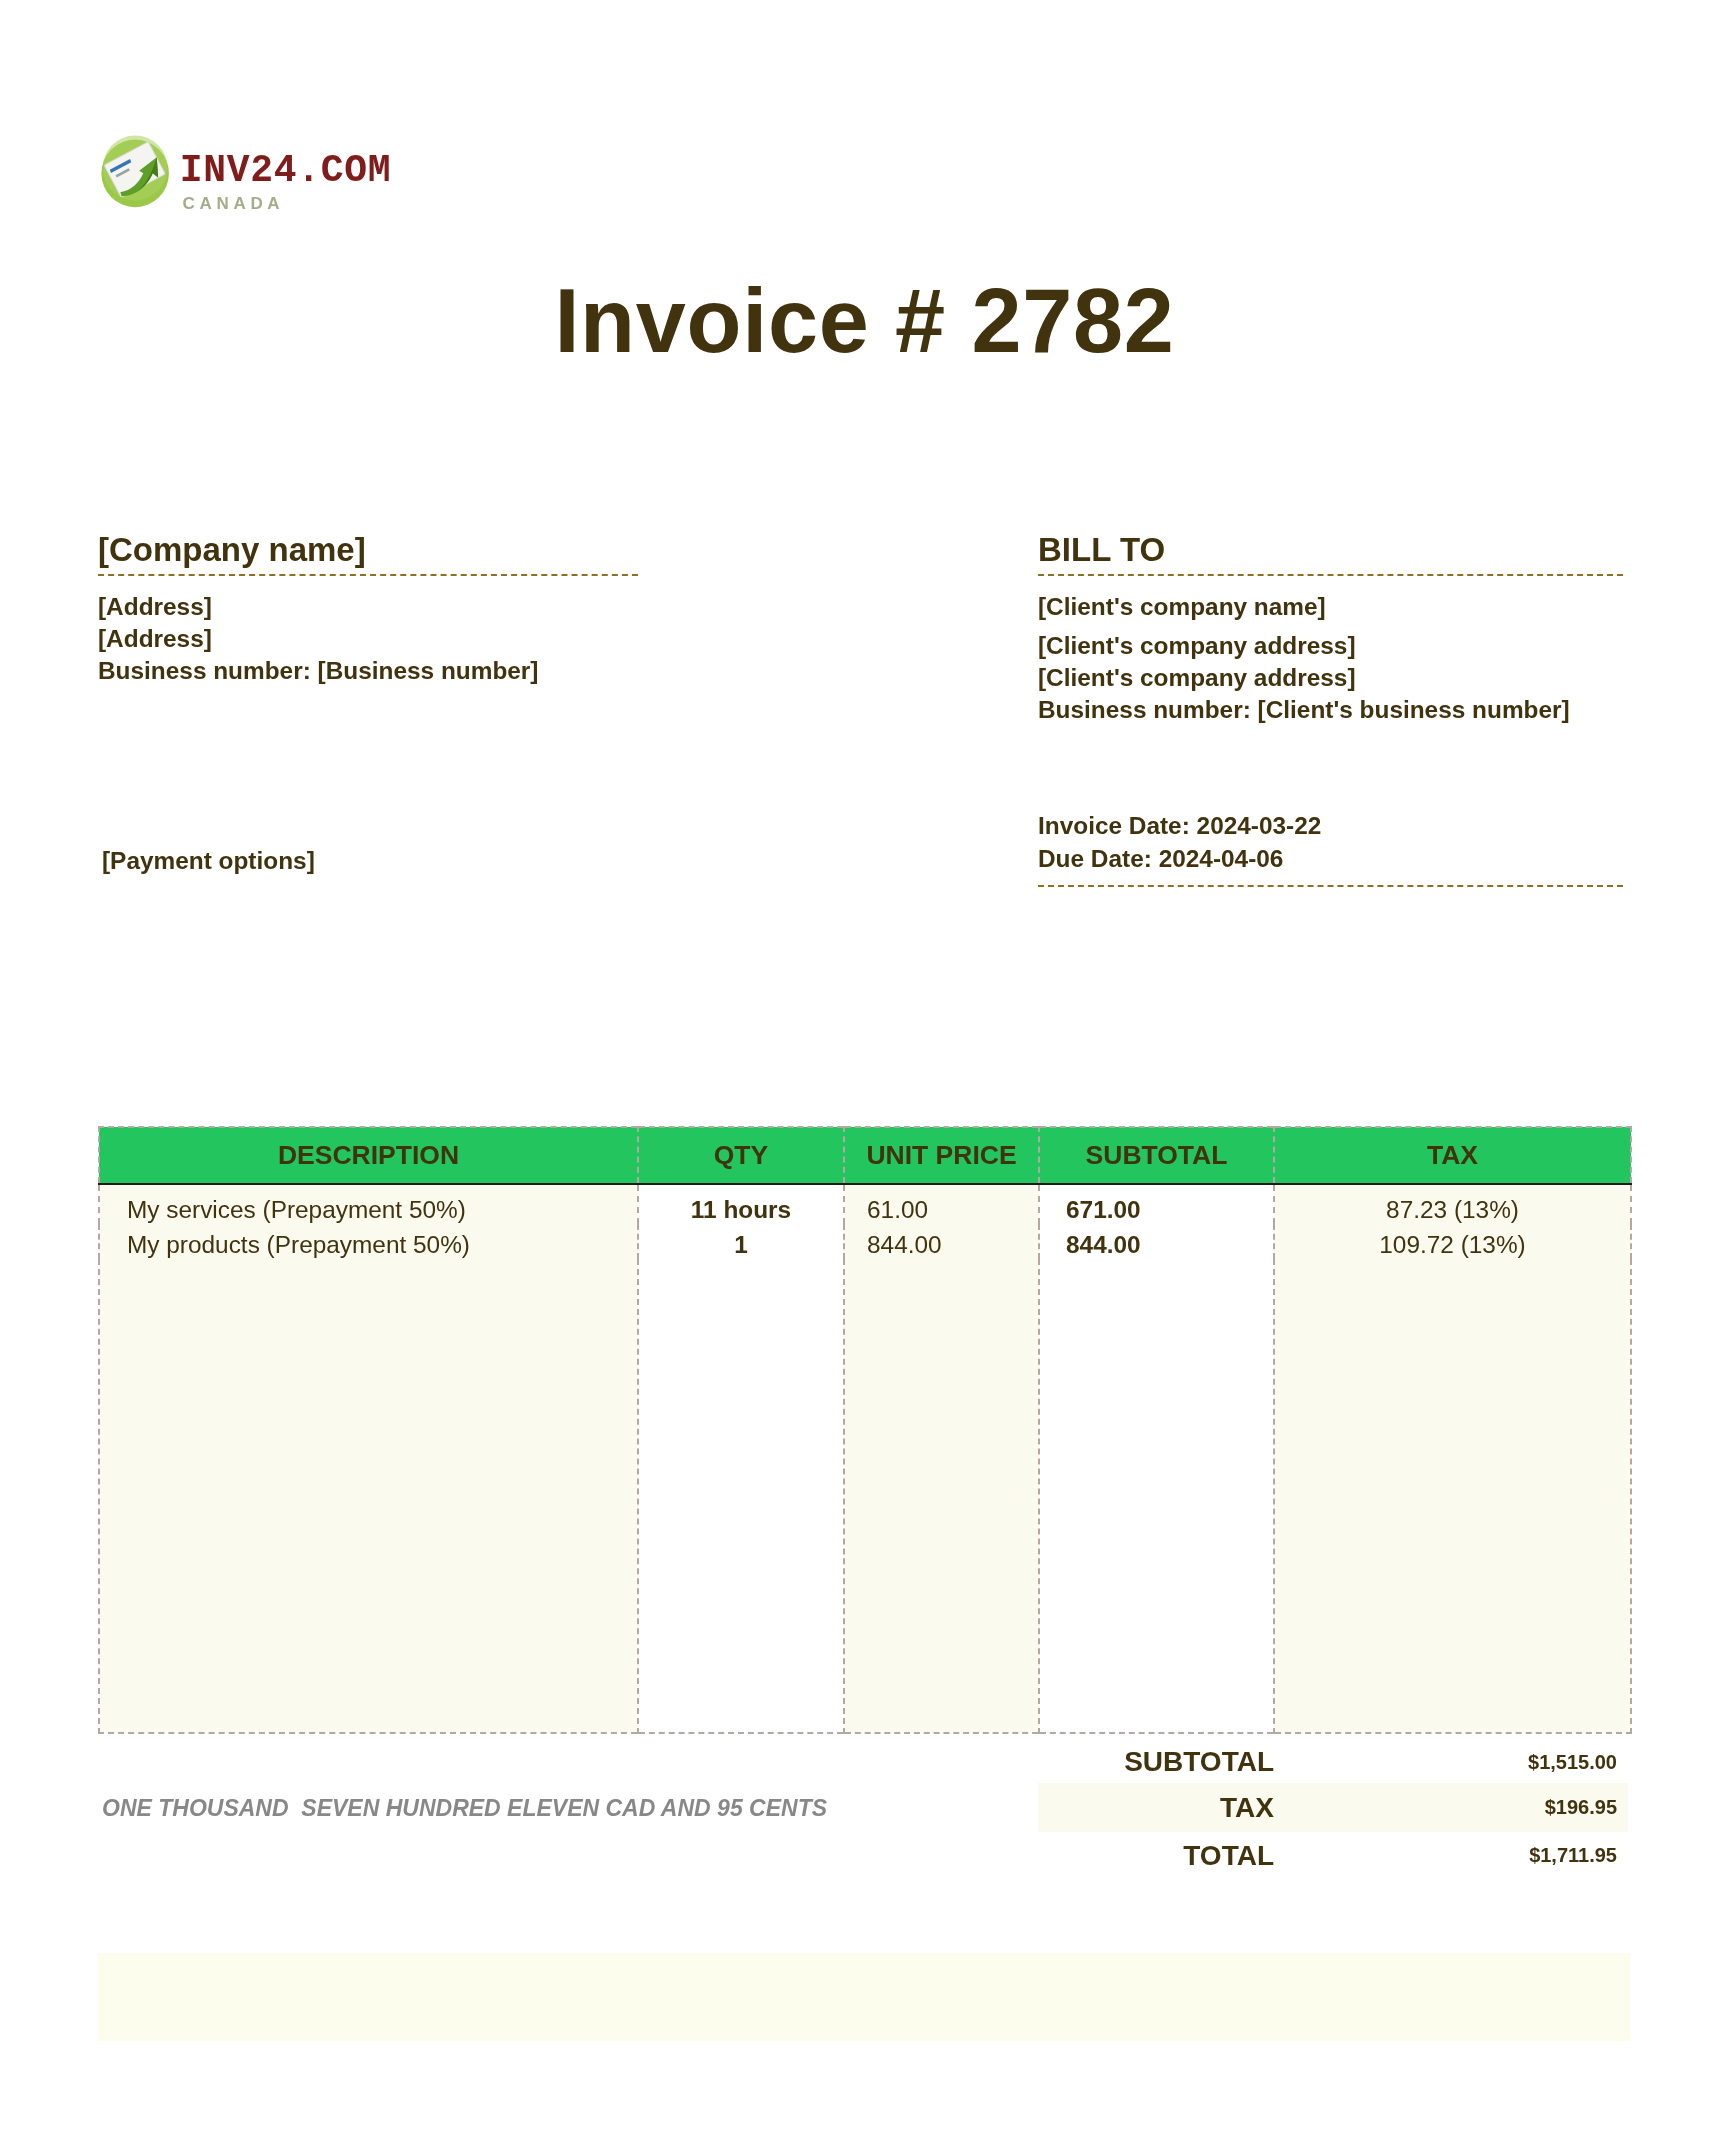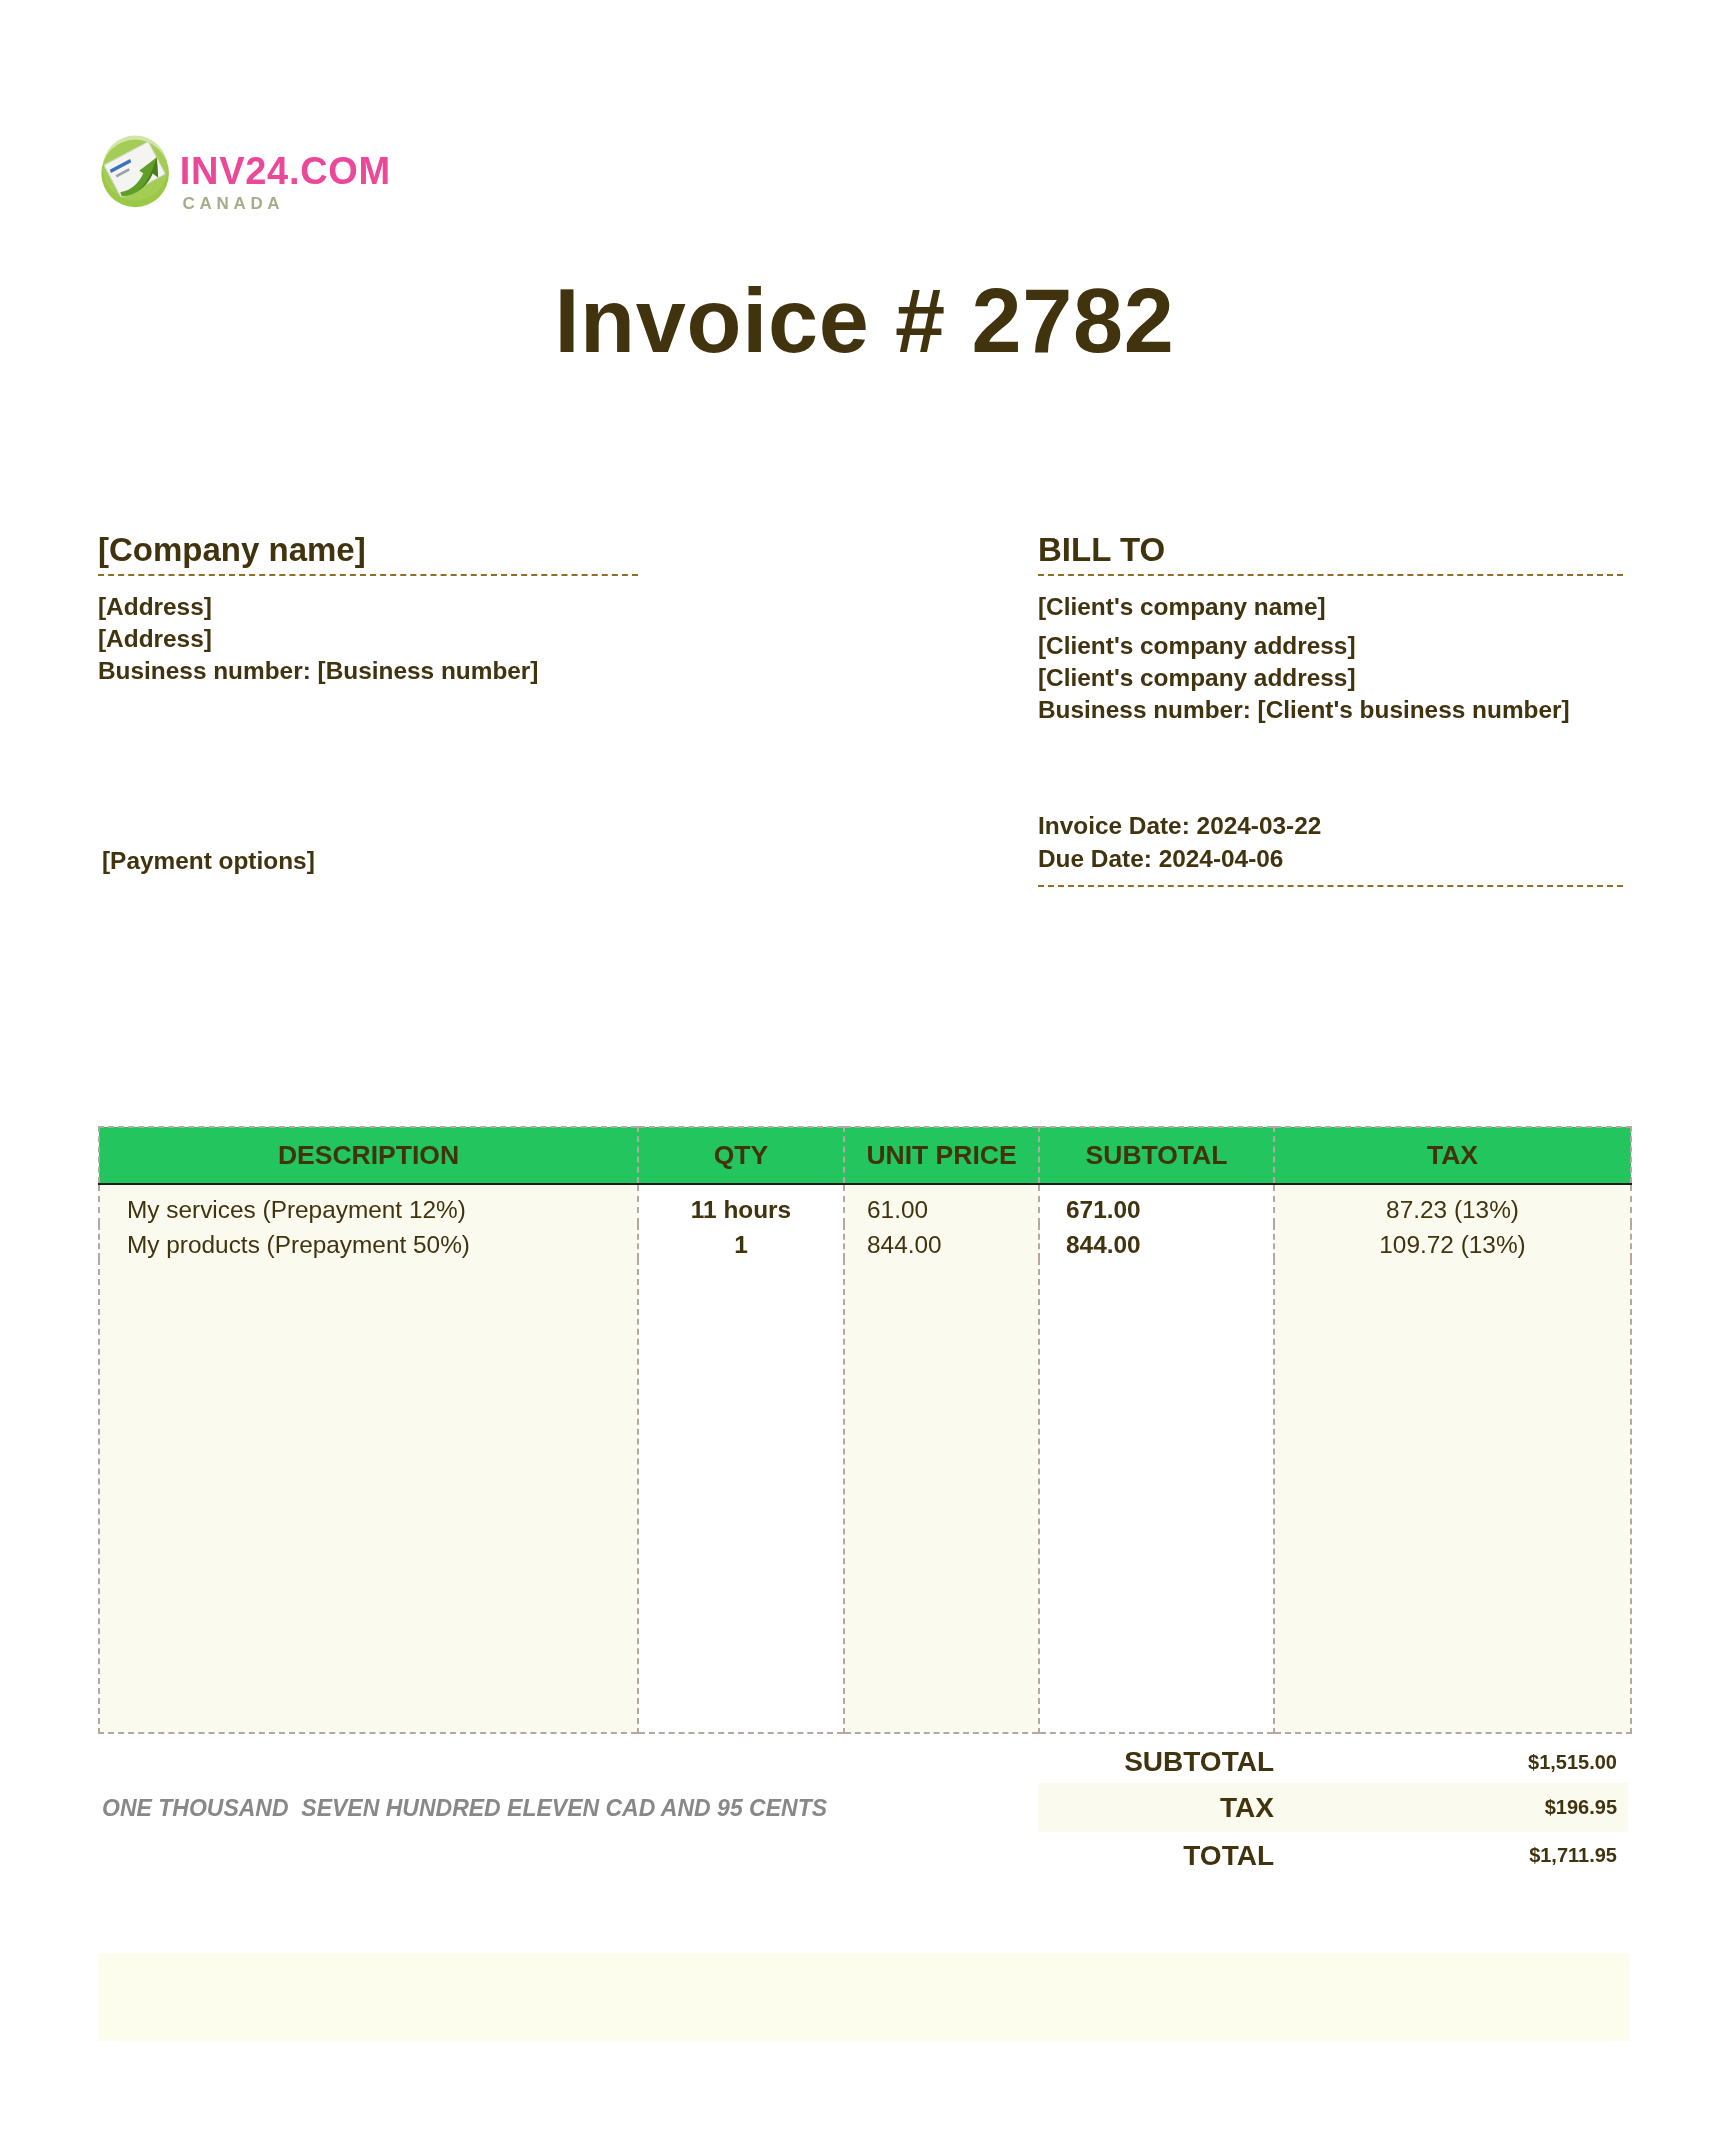--- a/index.html
+++ b/index.html
@@ -19,21 +19,21 @@
   
   .brand {
     position: absolute;
     left: 100px; top: 134px;
     display: flex; align-items: flex-start;
   }
   .brand-mark { width: 73px; height: 76px; }
   .brand-text { margin-left: 6.8px; padding-top: 17.6px; }
   .brand-name {
     font-size: 38px; font-weight: bold;
-    color: #ec4899; letter-spacing: 0.7px; line-height: 1;
+    color: #7f1d1d; letter-spacing: 0.7px; line-height: 1; font-family: Liberation Mono, monospace;
   }
   .brand-region {
     font-size: 17px; font-weight: bold;
     color: #a4ad8a; letter-spacing: 4.7px; margin-top: 4.1px; margin-left: 2.7px;
   }
 
   
   .title {
     position: absolute;
     left: 0; top: 270px; width: 100%;
@@ -218,21 +218,21 @@
       <tr>
         <th>DESCRIPTION</th>
         <th>QTY</th>
         <th>UNIT PRICE</th>
         <th>SUBTOTAL</th>
         <th>TAX</th>
       </tr>
     </thead>
     <tbody>
       <tr class="row-first">
-        <td class="cell-desc">My services (Prepayment 12%)</td>
+        <td class="cell-desc">My services (Prepayment 50%)</td>
         <td class="cell-qty">11 hours</td>
         <td class="cell-unit">61.00</td>
         <td class="cell-sub">671.00</td>
         <td class="cell-tax">87.23 (13%)</td>
       </tr>
       <tr>
         <td class="cell-desc">My products (Prepayment 50%)</td>
         <td class="cell-qty">1</td>
         <td class="cell-unit">844.00</td>
         <td class="cell-sub">844.00</td>

